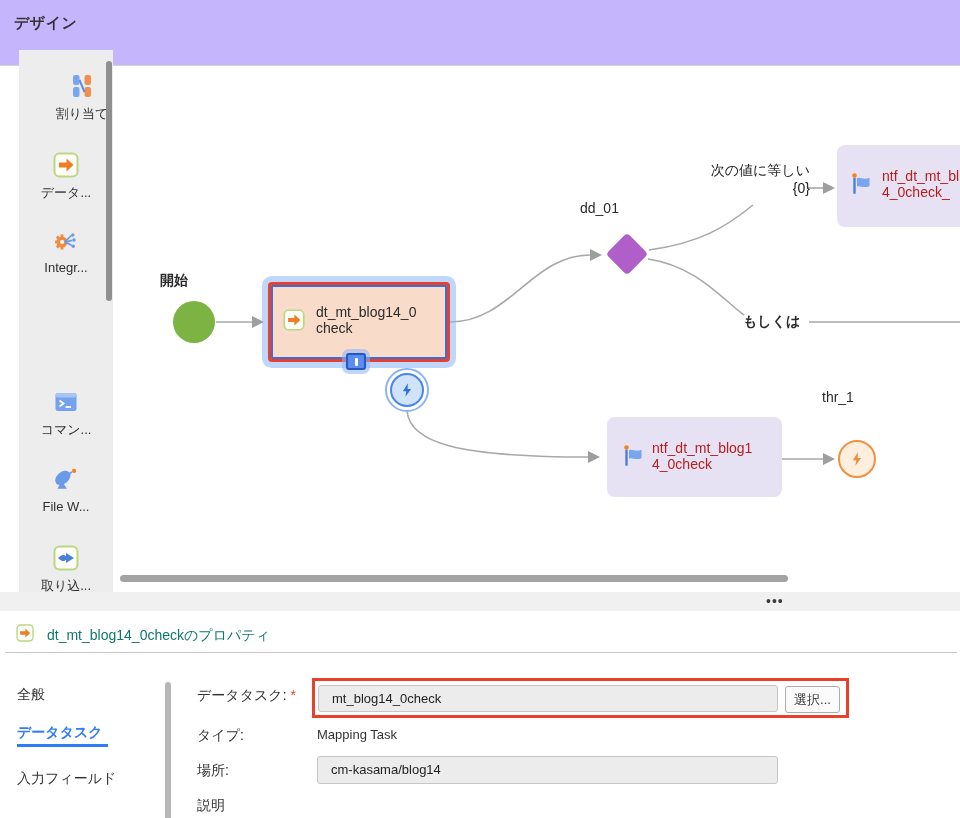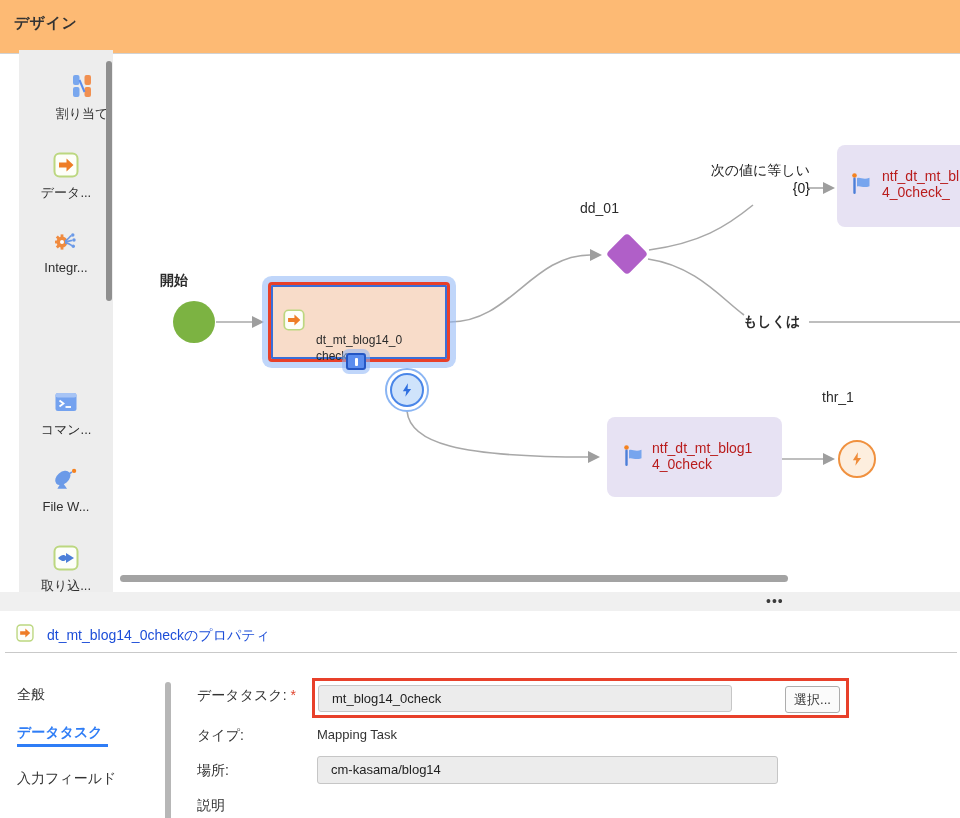--- a/index.html
+++ b/index.html
@@ -1,40 +1,40 @@
 <!DOCTYPE html>
 <html><head>
 <meta charset="utf-8">
 <style>
   * { margin:0; padding:0; box-sizing:border-box; }
   html,body { width:960px; height:818px; background:#fff; overflow:hidden; }
   body { font-family:"Liberation Sans","DejaVu Sans",sans-serif; color:#333; }
   .stage { position:relative; width:960px; height:818px; background:#fff; overflow:hidden; }
 
   
-  .titlebar { position:absolute; left:0; top:0; width:960px; height:54px; background:#fdba74; border-bottom:1px solid #d2d2d2; }
+  .titlebar { position:absolute; left:0; top:0; width:960px; height:66px; background:#c4b5fd; border-bottom:1px solid #d2d2d2; }
   .titlebar .title { position:absolute; left:14px; top:14px; font-size:15px; font-weight:600; color:#333; letter-spacing:.5px; }
 
   
   .sidebar { position:absolute; left:19px; top:50px; width:94px; height:542px; background:#ededed; }
   .pal-item { position:absolute; left:0; width:94px; display:flex; flex-direction:column; align-items:center; cursor:pointer; }
   .pal-icon { width:26px; height:26px; display:block; }
   .pal-icon.big { width:28px; height:28px; }
   .pal-label { margin-top:6px; font-size:13px; color:#2f2f2f; white-space:nowrap; }
   .side-thumb { position:absolute; left:87px; top:11px; width:6px; height:240px; background:#8f8f8f; border-radius:3px; }
 
   
   .edges { position:absolute; left:0; top:0; width:960px; height:818px; pointer-events:none; }
   .node-label { position:absolute; font-size:14px; color:#2b2b2b; white-space:nowrap; }
   .start-circle { position:absolute; left:173px; top:301px; width:42px; height:42px; border-radius:50%; background:#7cb342; }
   .task-box { position:absolute; left:268px; top:282px; width:182px; height:80px; background:#f8dcc9;
               border:3px solid #e8402a; border-radius:4px;
               box-shadow: inset 0 0 0 2px #3a6fd8, 0 0 0 6px rgba(140,180,245,.55); }
   .task-box .t-icon { position:absolute; left:12px; top:24px; width:22px; height:22px; }
-  .task-box .t-text { position:absolute; left:45px; top:19px; font-size:12px; line-height:16px; color:#2b2b2b;margin-top:28px; }
+  .task-box .t-text { position:absolute; left:45px; top:19px; font-size:14px; line-height:16px; color:#2b2b2b; }
   .task-badge { position:absolute; left:346px; top:353px; width:20px; height:17px; background:#5b8def;
                 border:2px solid #2456c4; border-radius:3px; box-shadow:0 0 0 4px rgba(140,180,245,.55); }
   .task-badge .bar { position:absolute; left:6.5px; top:2.5px; width:3px; height:8px; background:#fff; border-radius:1px; }
   .err-ring { position:absolute; left:385px; top:368px; width:44px; height:44px; border:2px solid #8ab5f3; border-radius:50%; background:#fff; }
   .err-circle { position:absolute; left:3px; top:3px; width:34px; height:34px; border-radius:50%; background:#cfe3fb; border:2px solid #4a86e8;
                 display:flex; align-items:center; justify-content:center; }
   .diamond { position:absolute; left:612px; top:239px; width:30px; height:30px; background:#b05fc8; border-radius:4px; transform:rotate(45deg); }
   .lav-box { position:absolute; background:#e7e2f3; border-radius:8px; }
   .lav-box .f-icon { position:absolute; left:11px; top:26px; width:26px; height:26px; }
   .lav-box .l-text { position:absolute; left:45px; top:23px; font-size:14px; line-height:16px; color:#b91c1c; white-space:nowrap; }
@@ -45,32 +45,32 @@
   .branch-equals { position:absolute; left:660px; top:161px; width:150px; text-align:right; font-size:14px; line-height:18px; color:#222; }
   .h-scrollbar { position:absolute; left:120px; top:575px; width:668px; height:7px; background:#a3a3a3; border-radius:4px; }
 
   
   .splitter { position:absolute; left:0; top:592px; width:960px; height:19px; background:#f0f0f0; }
   .splitter .dots { position:absolute; left:766px; top:0; font-size:14px; line-height:19px; letter-spacing:1px; color:#3c3c3c; cursor:row-resize; }
 
   
   .props { position:absolute; left:0; top:611px; width:960px; height:207px; background:#fff; }
   .props .hdr-icon { position:absolute; left:16px; top:13px; width:18px; height:18px; }
-  .props .hdr-title { position:absolute; left:47px; top:16px; font-size:14px; color:#1d4ed8; }
+  .props .hdr-title { position:absolute; left:47px; top:16px; font-size:14px; color:#0f766e; }
   .props .hdr-rule { position:absolute; left:5px; top:41px; width:952px; height:1px; background:#c9c9c9; }
   .tab { position:absolute; left:17px; font-size:14px; color:#333; cursor:pointer; white-space:nowrap; }
   .tab.active { color:#2f7df6; font-weight:bold; }
   .tab-underline { position:absolute; left:17px; top:133px; width:91px; height:3px; background:#2f7df6; }
   .props-thumb { position:absolute; left:165px; top:71px; width:6px; height:136px; background:#b7b7b7; border-radius:3px 3px 0 0; }
   .f-label { position:absolute; left:197px; font-size:14px; color:#333; white-space:nowrap; }
   .f-label .req { color:#e0442e; }
   .annot { position:absolute; left:312px; top:67px; width:537px; height:40px; border:3px solid #e8402a; }
   .f-input { position:absolute; background:#ececec; border:1px solid #c6c6c6; border-radius:3px; font-size:13px; color:#222;
              padding-left:13px; line-height:25px; white-space:nowrap; overflow:hidden; }
-  .in-datatask { left:318px; top:74px; width:414px; height:27px; }
+  .in-datatask { left:318px; top:74px; width:460px; height:27px; }
   .in-location { left:317px; top:145px; width:461px; height:28px; line-height:26px; }
   .f-value { position:absolute; left:317px; font-size:13px; color:#333; white-space:nowrap; }
   .sel-btn { position:absolute; left:785px; top:75px; width:55px; height:27px; background:#fbfbfb; border:1px solid #adadad; border-radius:3px;
              font-size:13px; color:#333; text-align:center; line-height:25px; cursor:pointer; }
 </style>
 </head>
 <body>
 
 <div class="stage">
 

